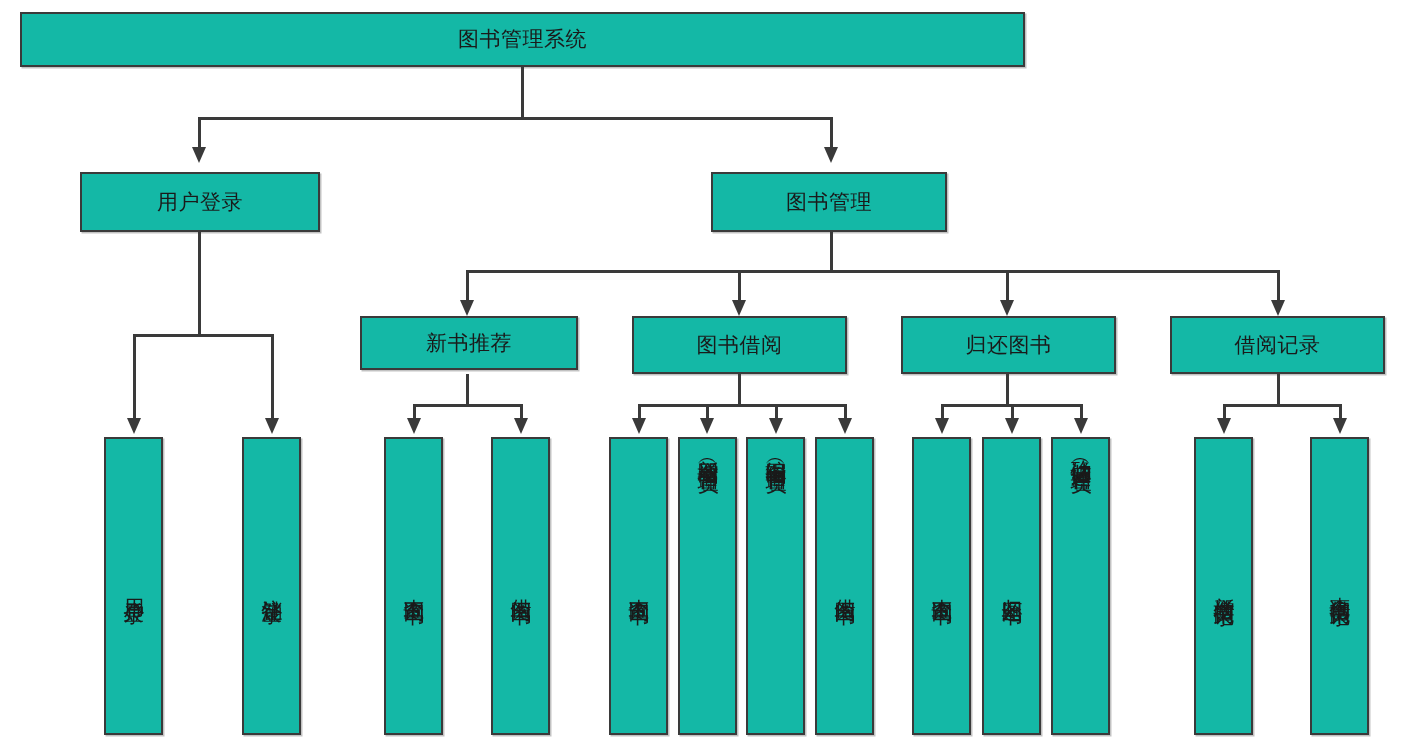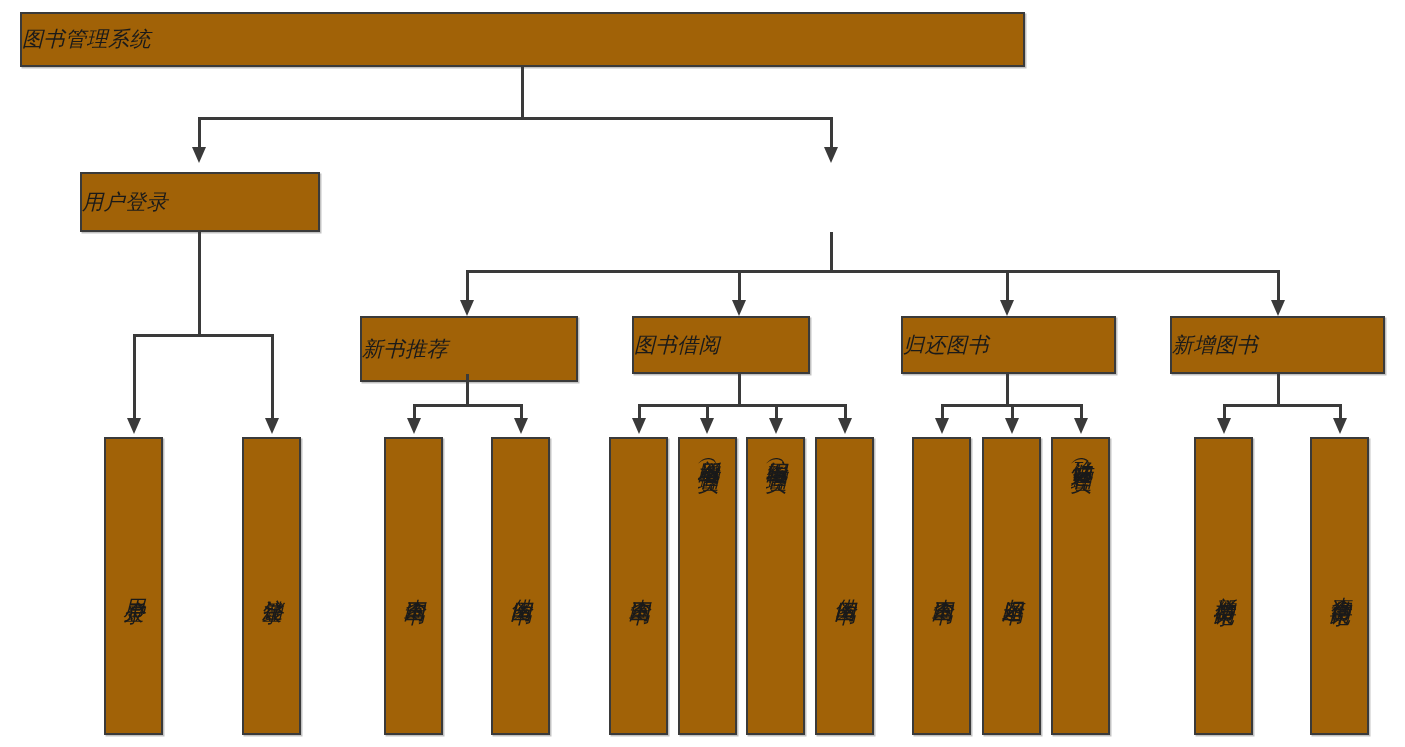--- a/index.html
+++ b/index.html
@@ -15,28 +15,27 @@
     position: relative;
     width: 1405px;
     height: 747px;
     background: #ffffff;
     overflow: hidden;
   }
   
   .node {
     position: absolute;
     box-sizing: border-box;
-    background: #a16207;
+    background: #14b8a6;
     border: 2.5px solid #3a3a3a;
     display: flex;
     align-items: center;
-    justify-content: flex-start;
+    justify-content: center;
     color: #1a1a1a;
     box-shadow: 1.5px 1.5px 0 rgba(120,120,120,0.45);
-    font-style: italic;
   }
   .node .label {
     display: block;
     text-align: center;
     line-height: 1.08;
     letter-spacing: 0.5px;
   }
   .node.horizontal .label {
     font-size: 21px;
     white-space: nowrap;
@@ -105,20 +104,23 @@
 
   <div class="vline" style="left:198px; top:117px; height:30px;"></div>
   <div class="arrow" style="left:192px; top:147px;"></div>
   <div class="vline" style="left:830px; top:117px; height:30px;"></div>
   <div class="arrow" style="left:824px; top:147px;"></div>
 
   <div class="node horizontal" style="left:80px; top:172px; width:240px; height:60px;">
     <span class="label">用户登录</span>
   </div>
 
+  <div class="node horizontal" style="left:711px; top:172px; width:236px; height:60px;">
+    <span class="label">图书管理</span>
+  </div>
 
   <div class="vline" style="left:198px; top:232px; height:104px;"></div>
   <div class="hline" style="left:133px; top:334px; width:140px;"></div>
   <div class="vline" style="left:133px; top:334px; height:84px;"></div>
   <div class="arrow" style="left:127px; top:418px;"></div>
   <div class="vline" style="left:271px; top:334px; height:84px;"></div>
   <div class="arrow" style="left:265px; top:418px;"></div>
 
   <div class="vline" style="left:830px; top:232px; height:40px;"></div>
   <div class="hline" style="left:466px; top:270px; width:813px;"></div>
@@ -128,34 +130,34 @@
 
   <div class="vline" style="left:738px; top:270px; height:30px;"></div>
   <div class="arrow" style="left:732px; top:300px;"></div>
 
   <div class="vline" style="left:1006px; top:270px; height:30px;"></div>
   <div class="arrow" style="left:1000px; top:300px;"></div>
 
   <div class="vline" style="left:1277px; top:270px; height:30px;"></div>
   <div class="arrow" style="left:1271px; top:300px;"></div>
 
-  <div class="node horizontal" style="left:360px; top:316px; width:218px; height:66px;">
+  <div class="node horizontal" style="left:360px; top:316px; width:218px; height:54px;">
     <span class="label">新书推荐</span>
   </div>
 
-  <div class="node horizontal" style="left:632px; top:316px; width:178px; height:58px;">
+  <div class="node horizontal" style="left:632px; top:316px; width:215px; height:58px;">
     <span class="label">图书借阅</span>
   </div>
 
   <div class="node horizontal" style="left:901px; top:316px; width:215px; height:58px;">
     <span class="label">归还图书</span>
   </div>
 
   <div class="node horizontal" style="left:1170px; top:316px; width:215px; height:58px;">
-    <span class="label">新增图书</span>
+    <span class="label">借阅记录</span>
   </div>
 
   <div class="vline" style="left:466px; top:374px; height:32px;"></div>
   <div class="hline" style="left:413px; top:404px; width:107px;"></div>
   <div class="vline" style="left:413px; top:404px; height:14px;"></div>
   <div class="arrow" style="left:407px; top:418px;"></div>
   <div class="vline" style="left:520px; top:404px; height:14px;"></div>
   <div class="arrow" style="left:514px; top:418px;"></div>
 
   <div class="vline" style="left:738px; top:374px; height:32px;"></div>

